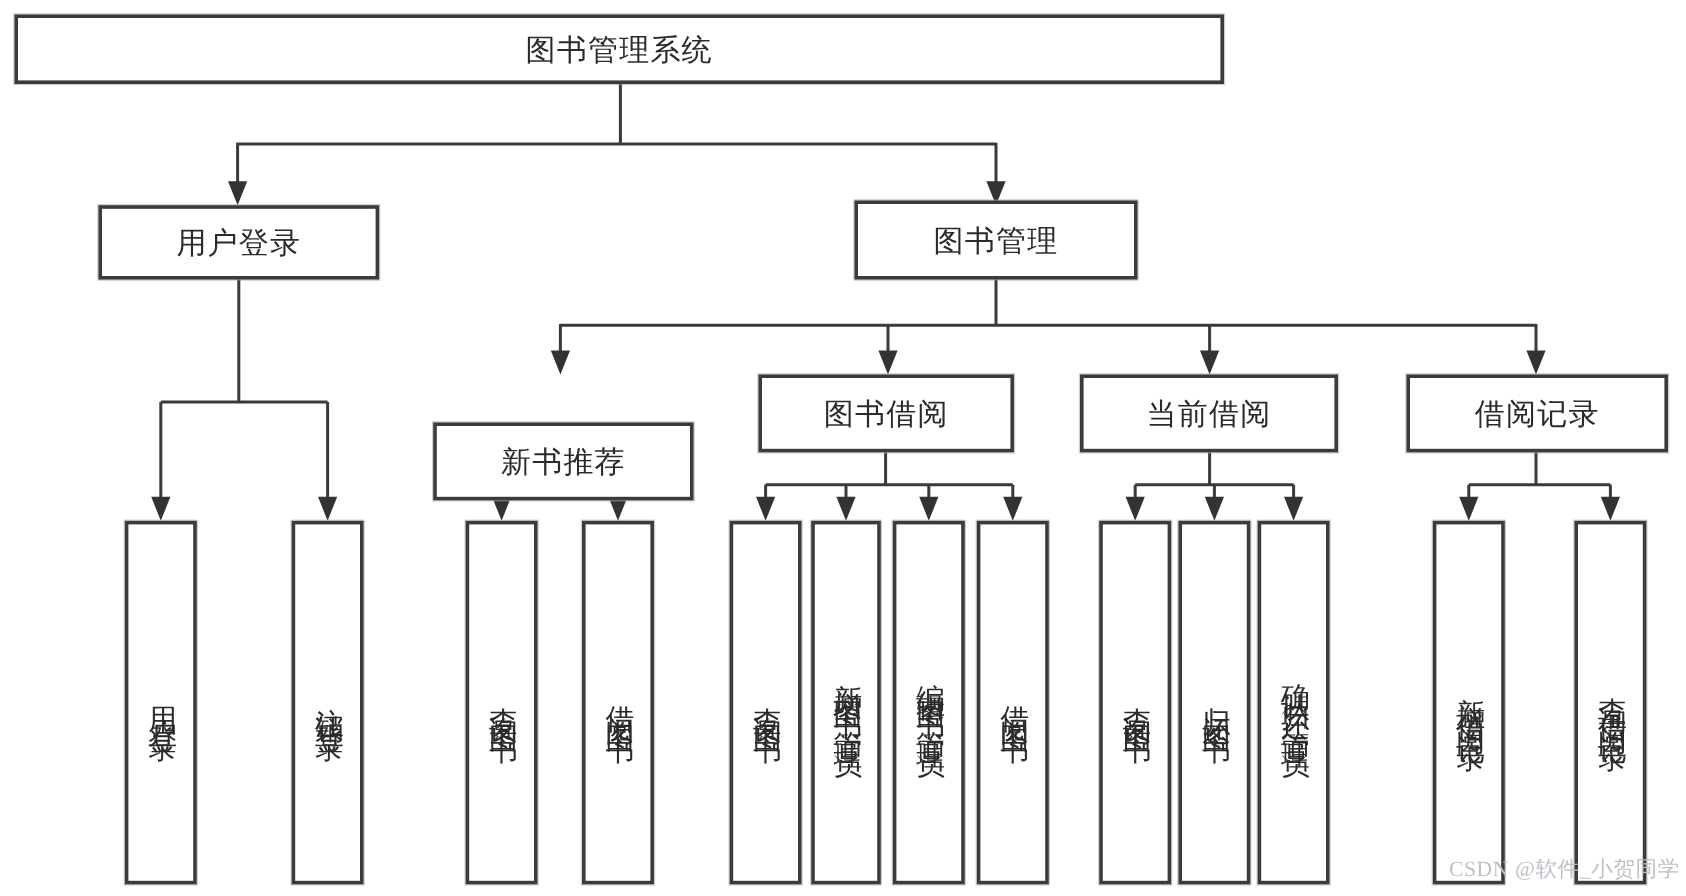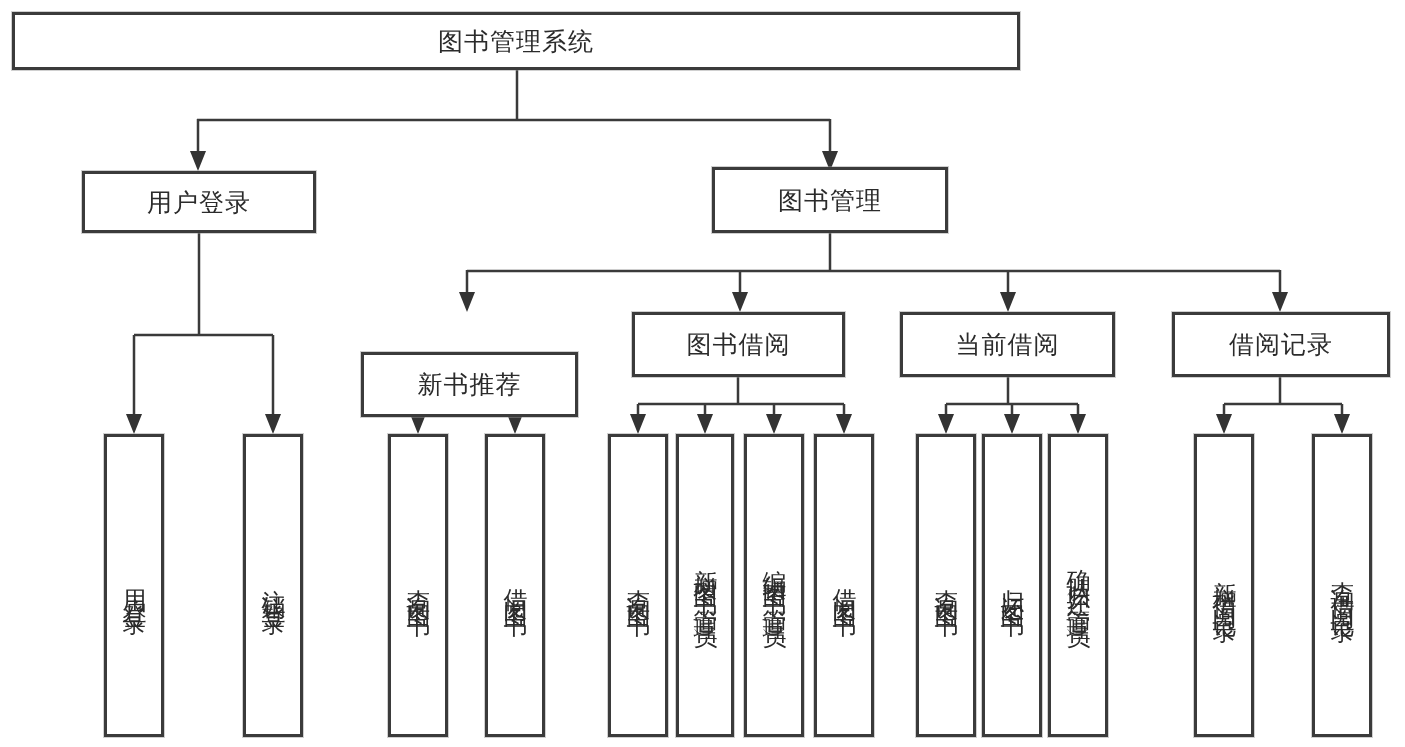--- a/index.html
+++ b/index.html
@@ -146,14 +146,15 @@
     <span class="vlabel">确认归还（管理员）</span>
   </div>
 
   <div class="box vbox" style="left:1194px; top:434px; width:60px; height:303px;">
     <span class="vlabel">新增借阅记录</span>
   </div>
   <div class="box vbox" style="left:1312px; top:434px; width:60px; height:303px;">
     <span class="vlabel">查询借阅记录</span>
   </div>
 
+  <div class="watermark">CSDN @软件_小贺同学</div>
 
 </div>
 
 </body></html>

